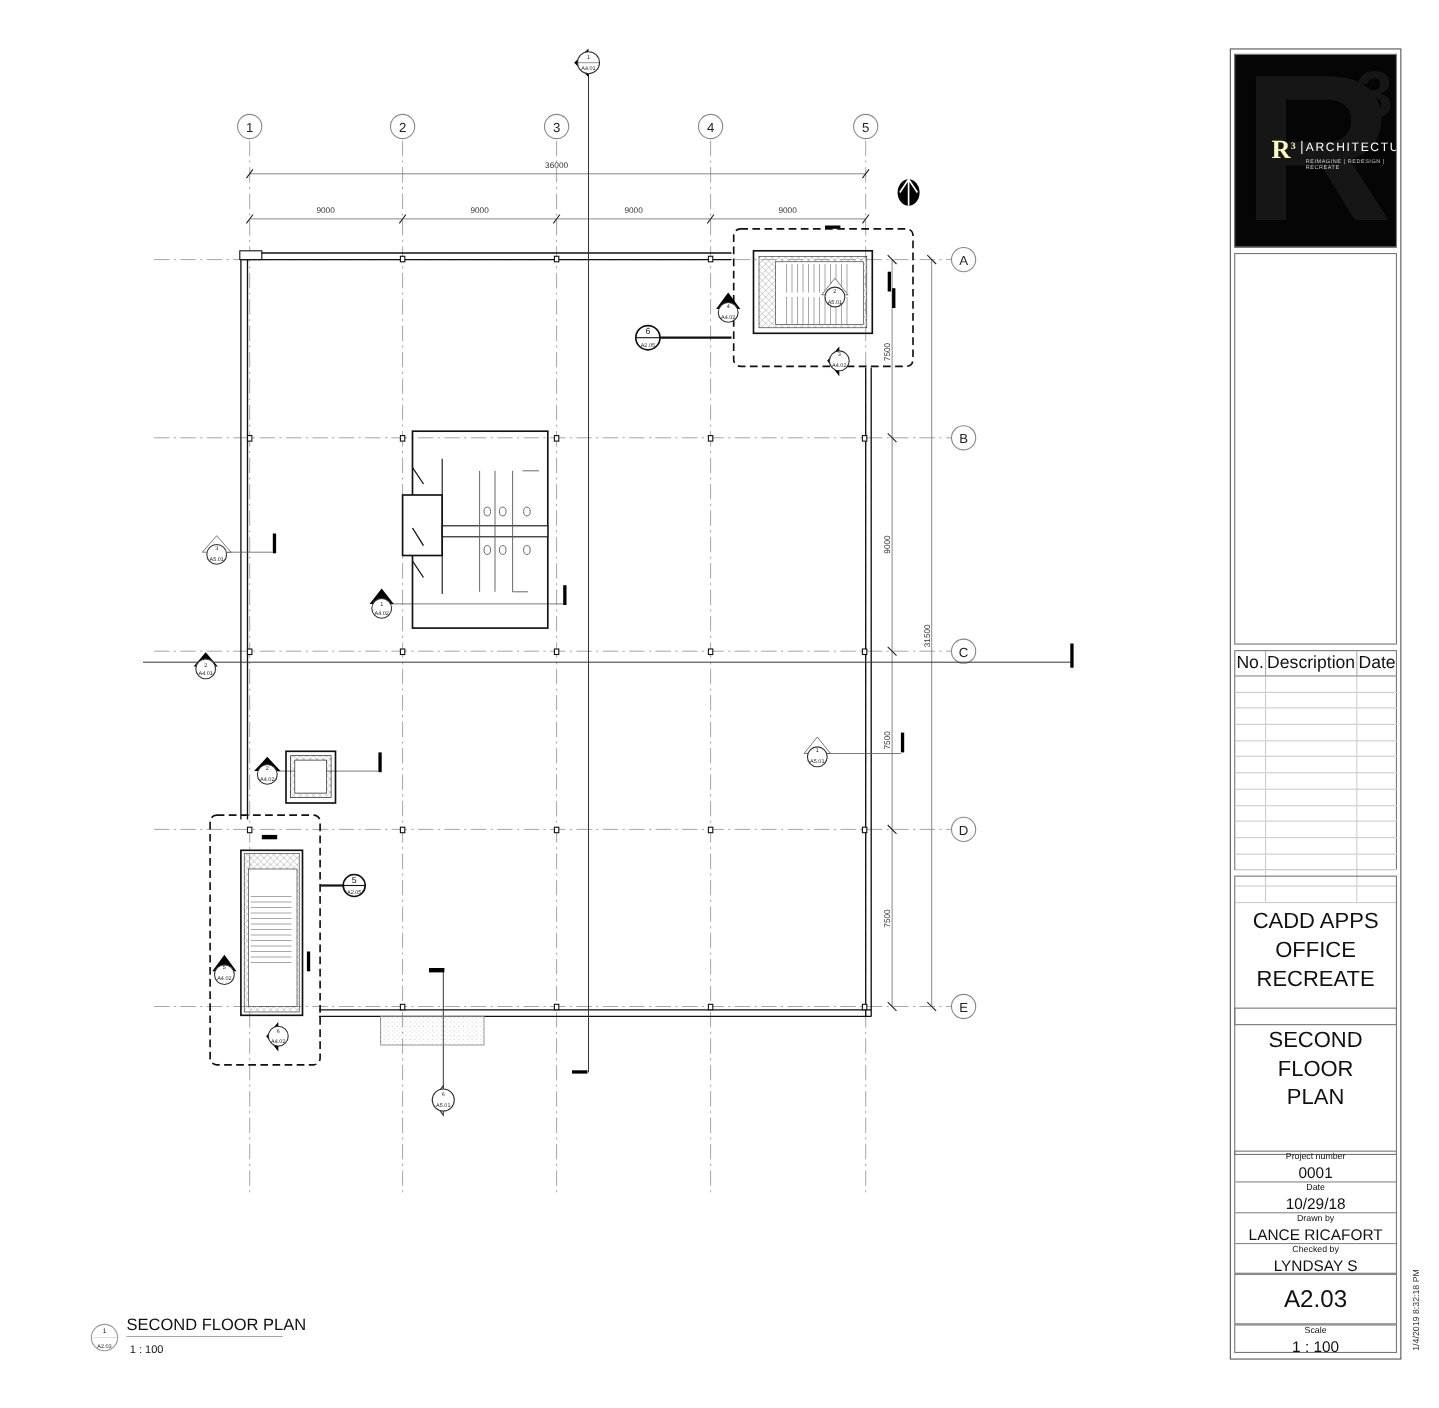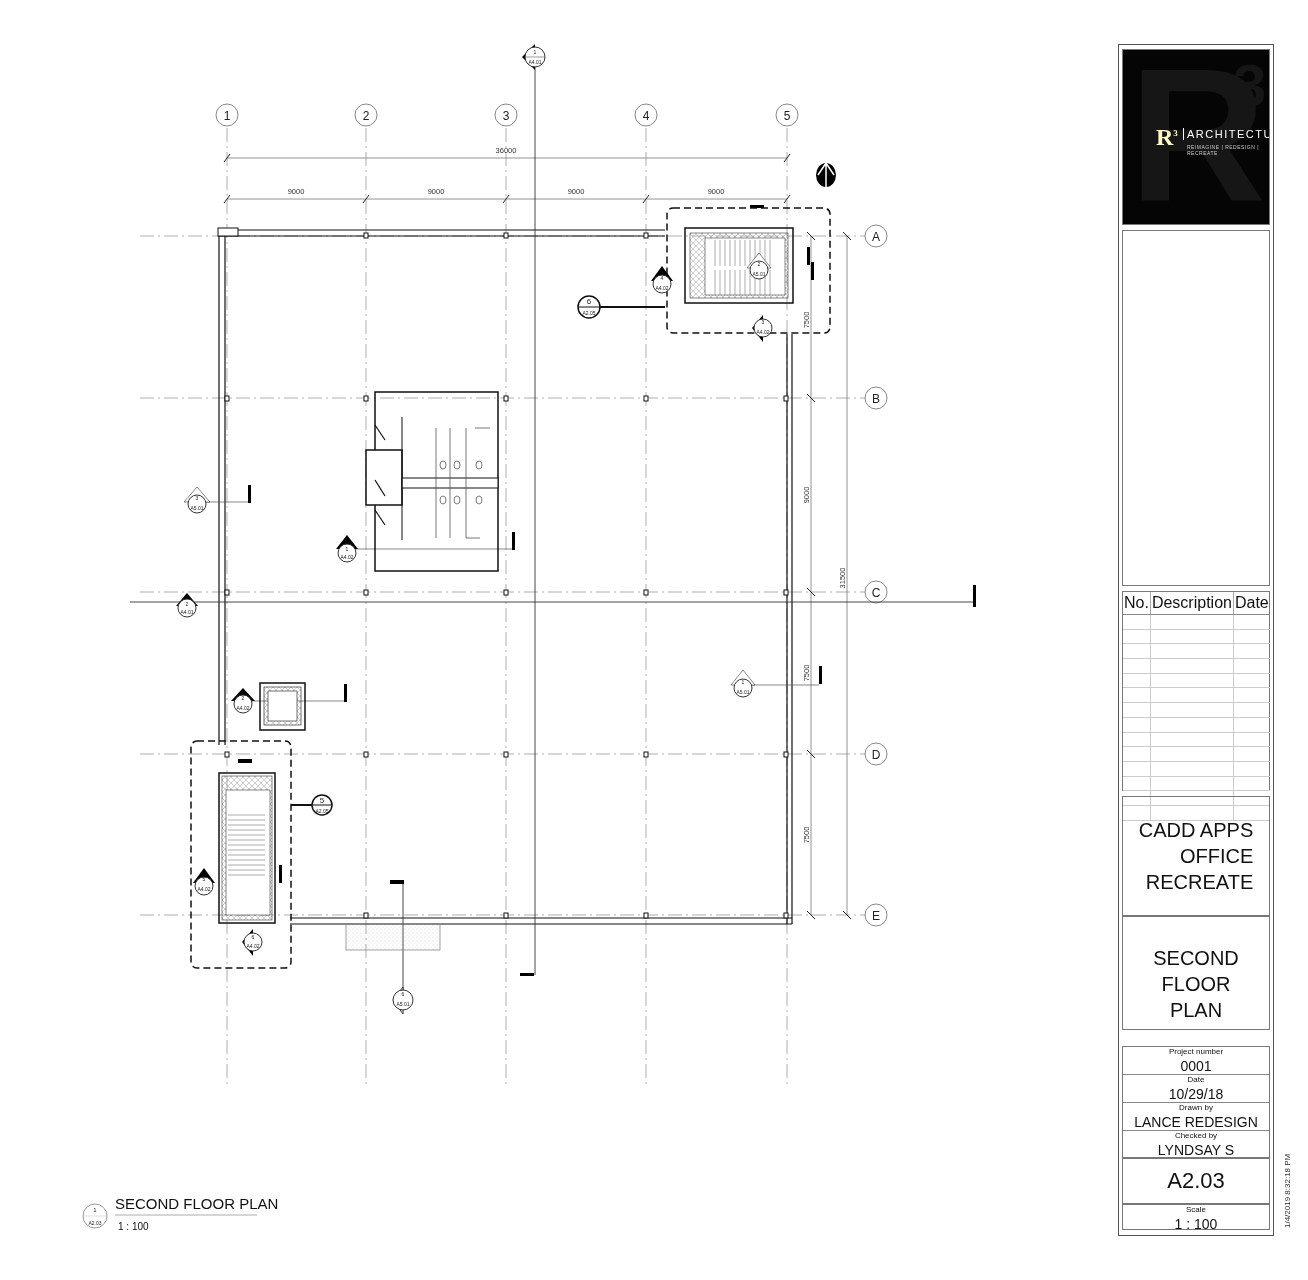--- a/index.html
+++ b/index.html
@@ -14,22 +14,22 @@
   .logo .mark sup { font-size:9px; }
   .logo .name { position:absolute; left:60px; top:78px; color:#fff; font-size:11px; letter-spacing:1.5px; border-left:1px solid #fff; padding-left:3px; }
   .logo .tag { position:absolute; left:64px; top:94px; color:#ccc; font-size:5px; letter-spacing:.5px; }
   .blank { top:185px; height:356px; }
   .rev { top:546px; height:200px; }
   .rev table { width:100%; border-collapse:collapse; font-size:16px; }
   .rev th { font-weight:normal; height:20px; border-bottom:1px solid #888; border-right:1px solid #aaa; }
   .rev th:last-child { border-right:none; }
   .rev td { height:11.7px; border-bottom:1px solid #ccc; border-right:1px solid #ccc; }
   .rev td:last-child { border-right:none; }
-  .proj { top:751px; height:120px; display:flex; align-items:center; justify-content:center; text-align:right; font-size:20px; line-height:26px; }
-  .sheet { top:871px; height:114px; text-align:center; font-size:20px; line-height:26px; padding-top:28px; }
+  .proj { top:751px; height:136px; display:flex; align-items:center; justify-content:center; text-align:center; font-size:20px; line-height:26px; }
+  .sheet { top:871px; height:134px; text-align:center; font-size:20px; line-height:26px; padding-top:16px; }
   .row { height:27px; display:flex; justify-content:space-between; align-items:center; padding:0 6px; font-size:8px;flex-direction:column; }
   .row .v { font-size:14px; }
   .info { top:1001px; height:112px; }
   .info .row { border-bottom:1px solid #888; }
   .num { top:1113px; height:46px; display:flex; align-items:center; justify-content:center; font-size:22px; }
   .scale { top:1159px; height:26px; }
   .stamp { position:absolute; left:1281px; top:1145px; transform:rotate(-90deg); transform-origin:left top; font-size:8px; color:#333; white-space:nowrap; }
 </style>
 </head>
 <body>
@@ -435,21 +435,21 @@
     <div class="row">
         <span>Project number</span>
         <span class="v">0001</span>
       </div>
     <div class="row">
         <span>Date</span>
         <span class="v">10/29/18</span>
       </div>
     <div class="row">
         <span>Drawn by</span>
-        <span class="v">LANCE REDESIGN</span>
+        <span class="v">LANCE RICAFORT</span>
       </div>
     <div class="row" style="border-bottom:none">
         <span>Checked by</span>
         <span class="v">LYNDSAY S</span>
       </div>
   </div>
   <div class="tb-cell num">A2.03</div>
   <div class="tb-cell scale">
     <div class="row">
         <span>Scale</span>

